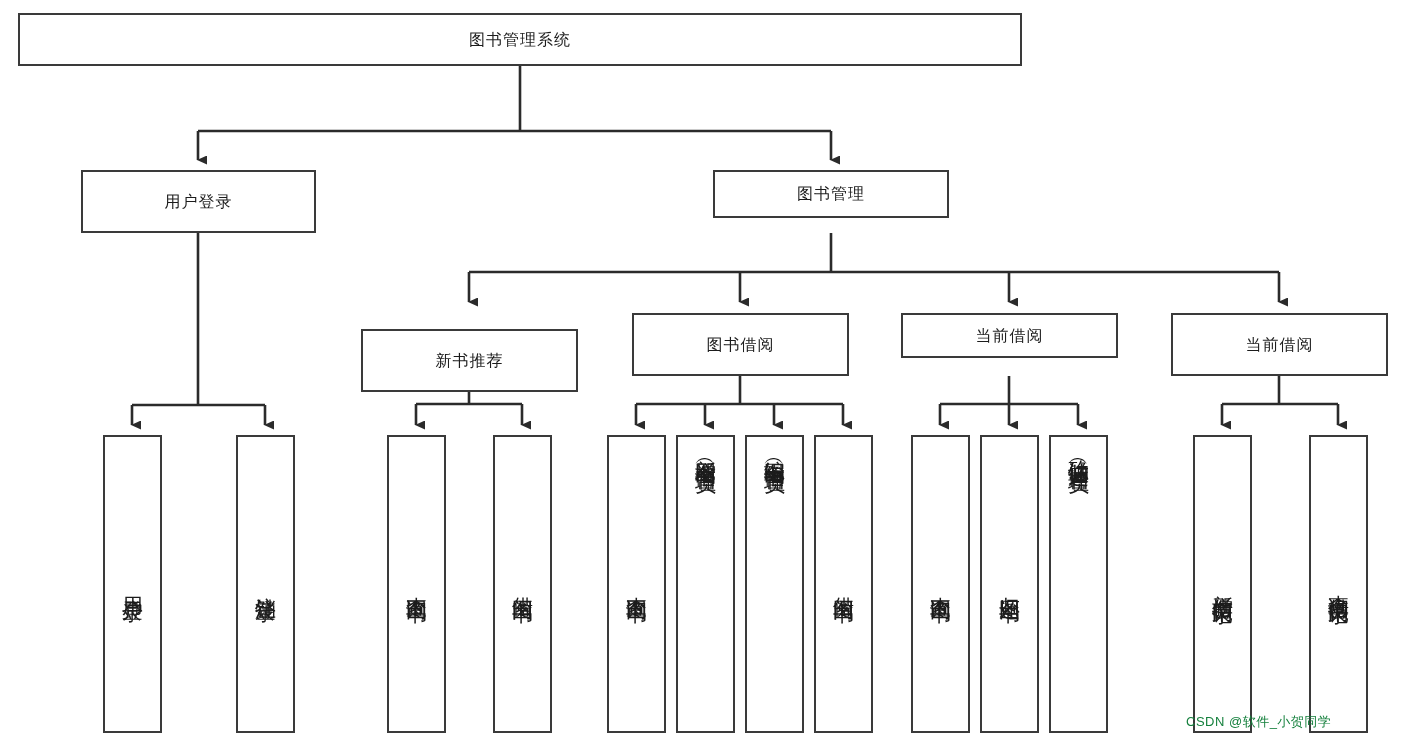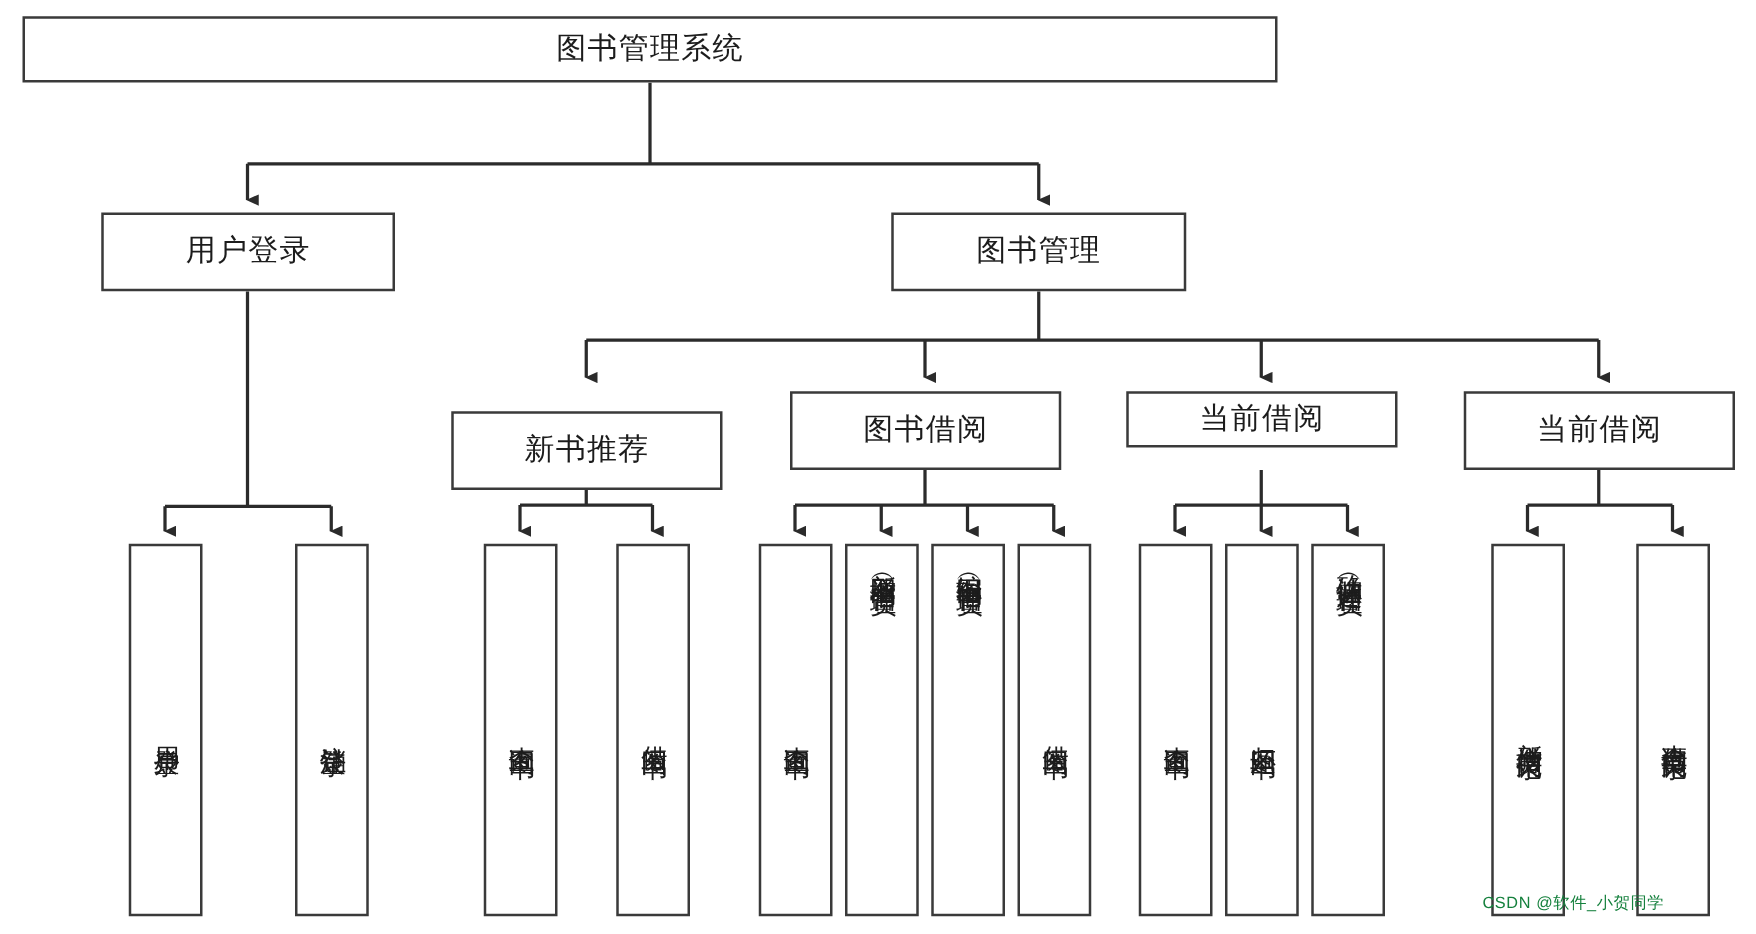--- a/index.html
+++ b/index.html
@@ -30,21 +30,21 @@
     position: absolute;
     box-sizing: border-box;
     background: #ffffff;
     border: 2px solid #3a3a3a;
     display: flex;
     align-items: center;
     justify-content: center;
     color: #1c1c1c;
   }
   .node.horiz .node-label {
-    font-size: 24px;
+    font-size: 16px;
     line-height: 1.1;
     letter-spacing: 1px;
     white-space: nowrap;
   }
   .node.vert {
     align-items: flex-start;
     justify-content: center;
     padding-top: 6px;
   }
   .node.vert .node-label {
@@ -125,21 +125,21 @@
     </g>
   </svg>
 
   <div class="node horiz" style="left:18px; top:13px; width:1004px; height:53px;">
     <span class="node-label">图书管理系统</span>
   </div>
 
   <div class="node horiz" style="left:81px; top:170px; width:235px; height:63px;">
     <span class="node-label">用户登录</span>
   </div>
-  <div class="node horiz" style="left:713px; top:170px; width:236px; height:63px;">
+  <div class="node horiz" style="left:713px; top:170px; width:236px; height:48px;">
     <span class="node-label">图书管理</span>
   </div>
 
   <div class="node horiz" style="left:361px; top:313px; width:217px; height:63px;margin-top:16px;">
     <span class="node-label">新书推荐</span>
   </div>
   <div class="node horiz" style="left:632px; top:313px; width:217px; height:63px;">
     <span class="node-label">图书借阅</span>
   </div>
   <div class="node horiz" style="left:901px; top:313px; width:217px; height:45px;">

